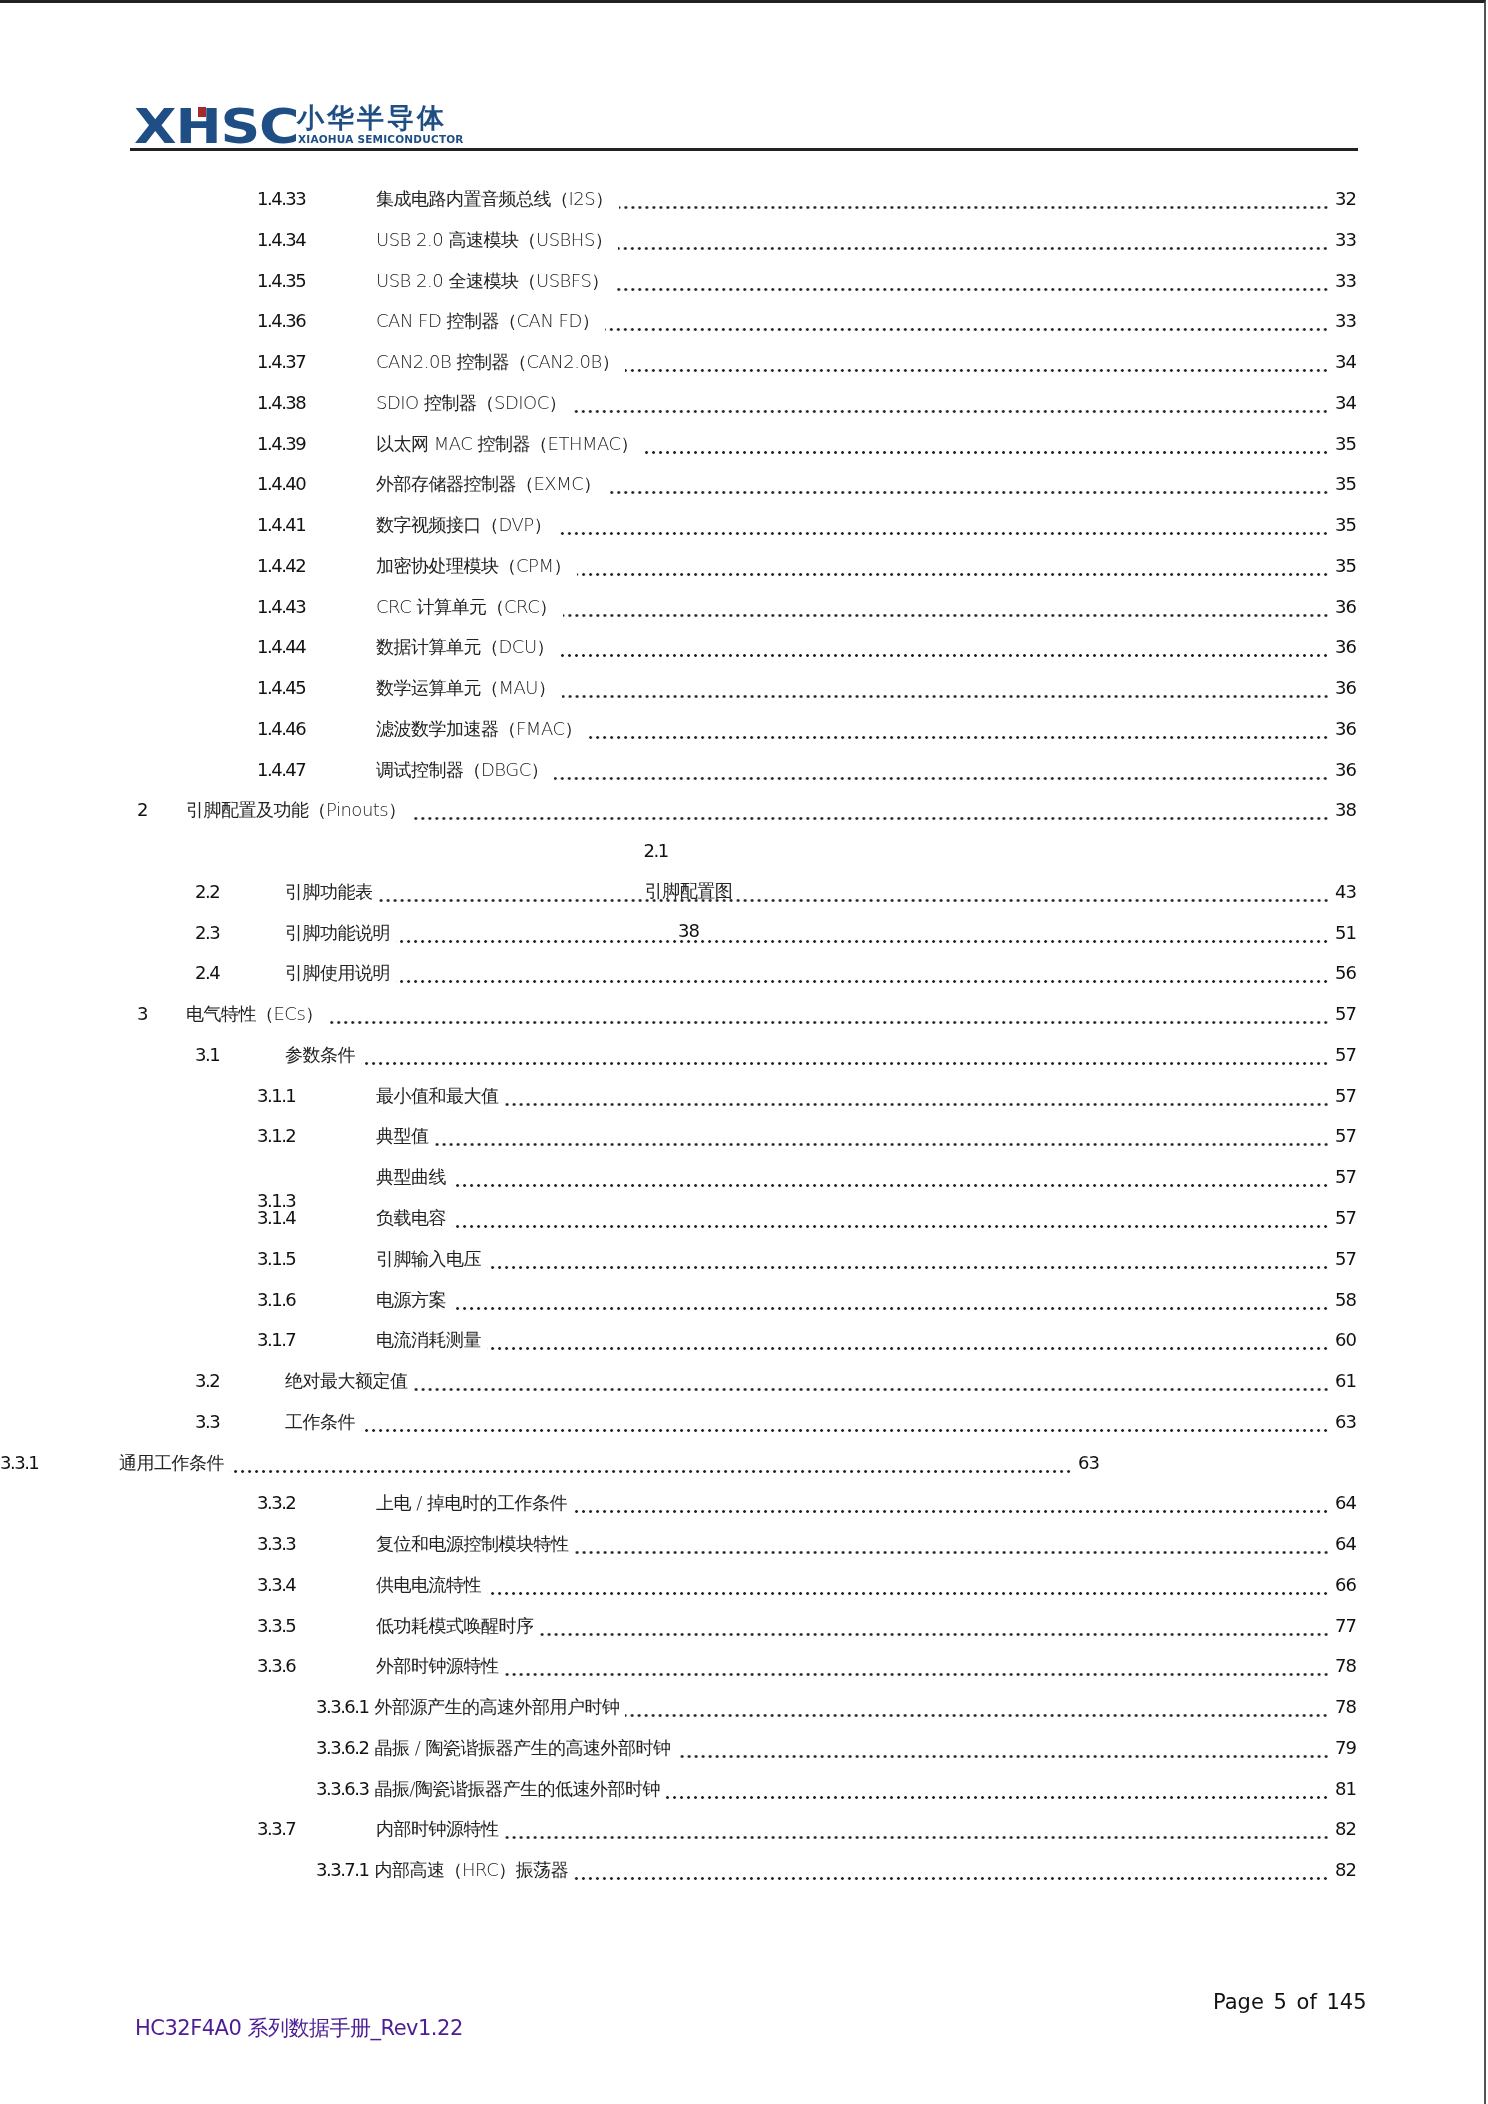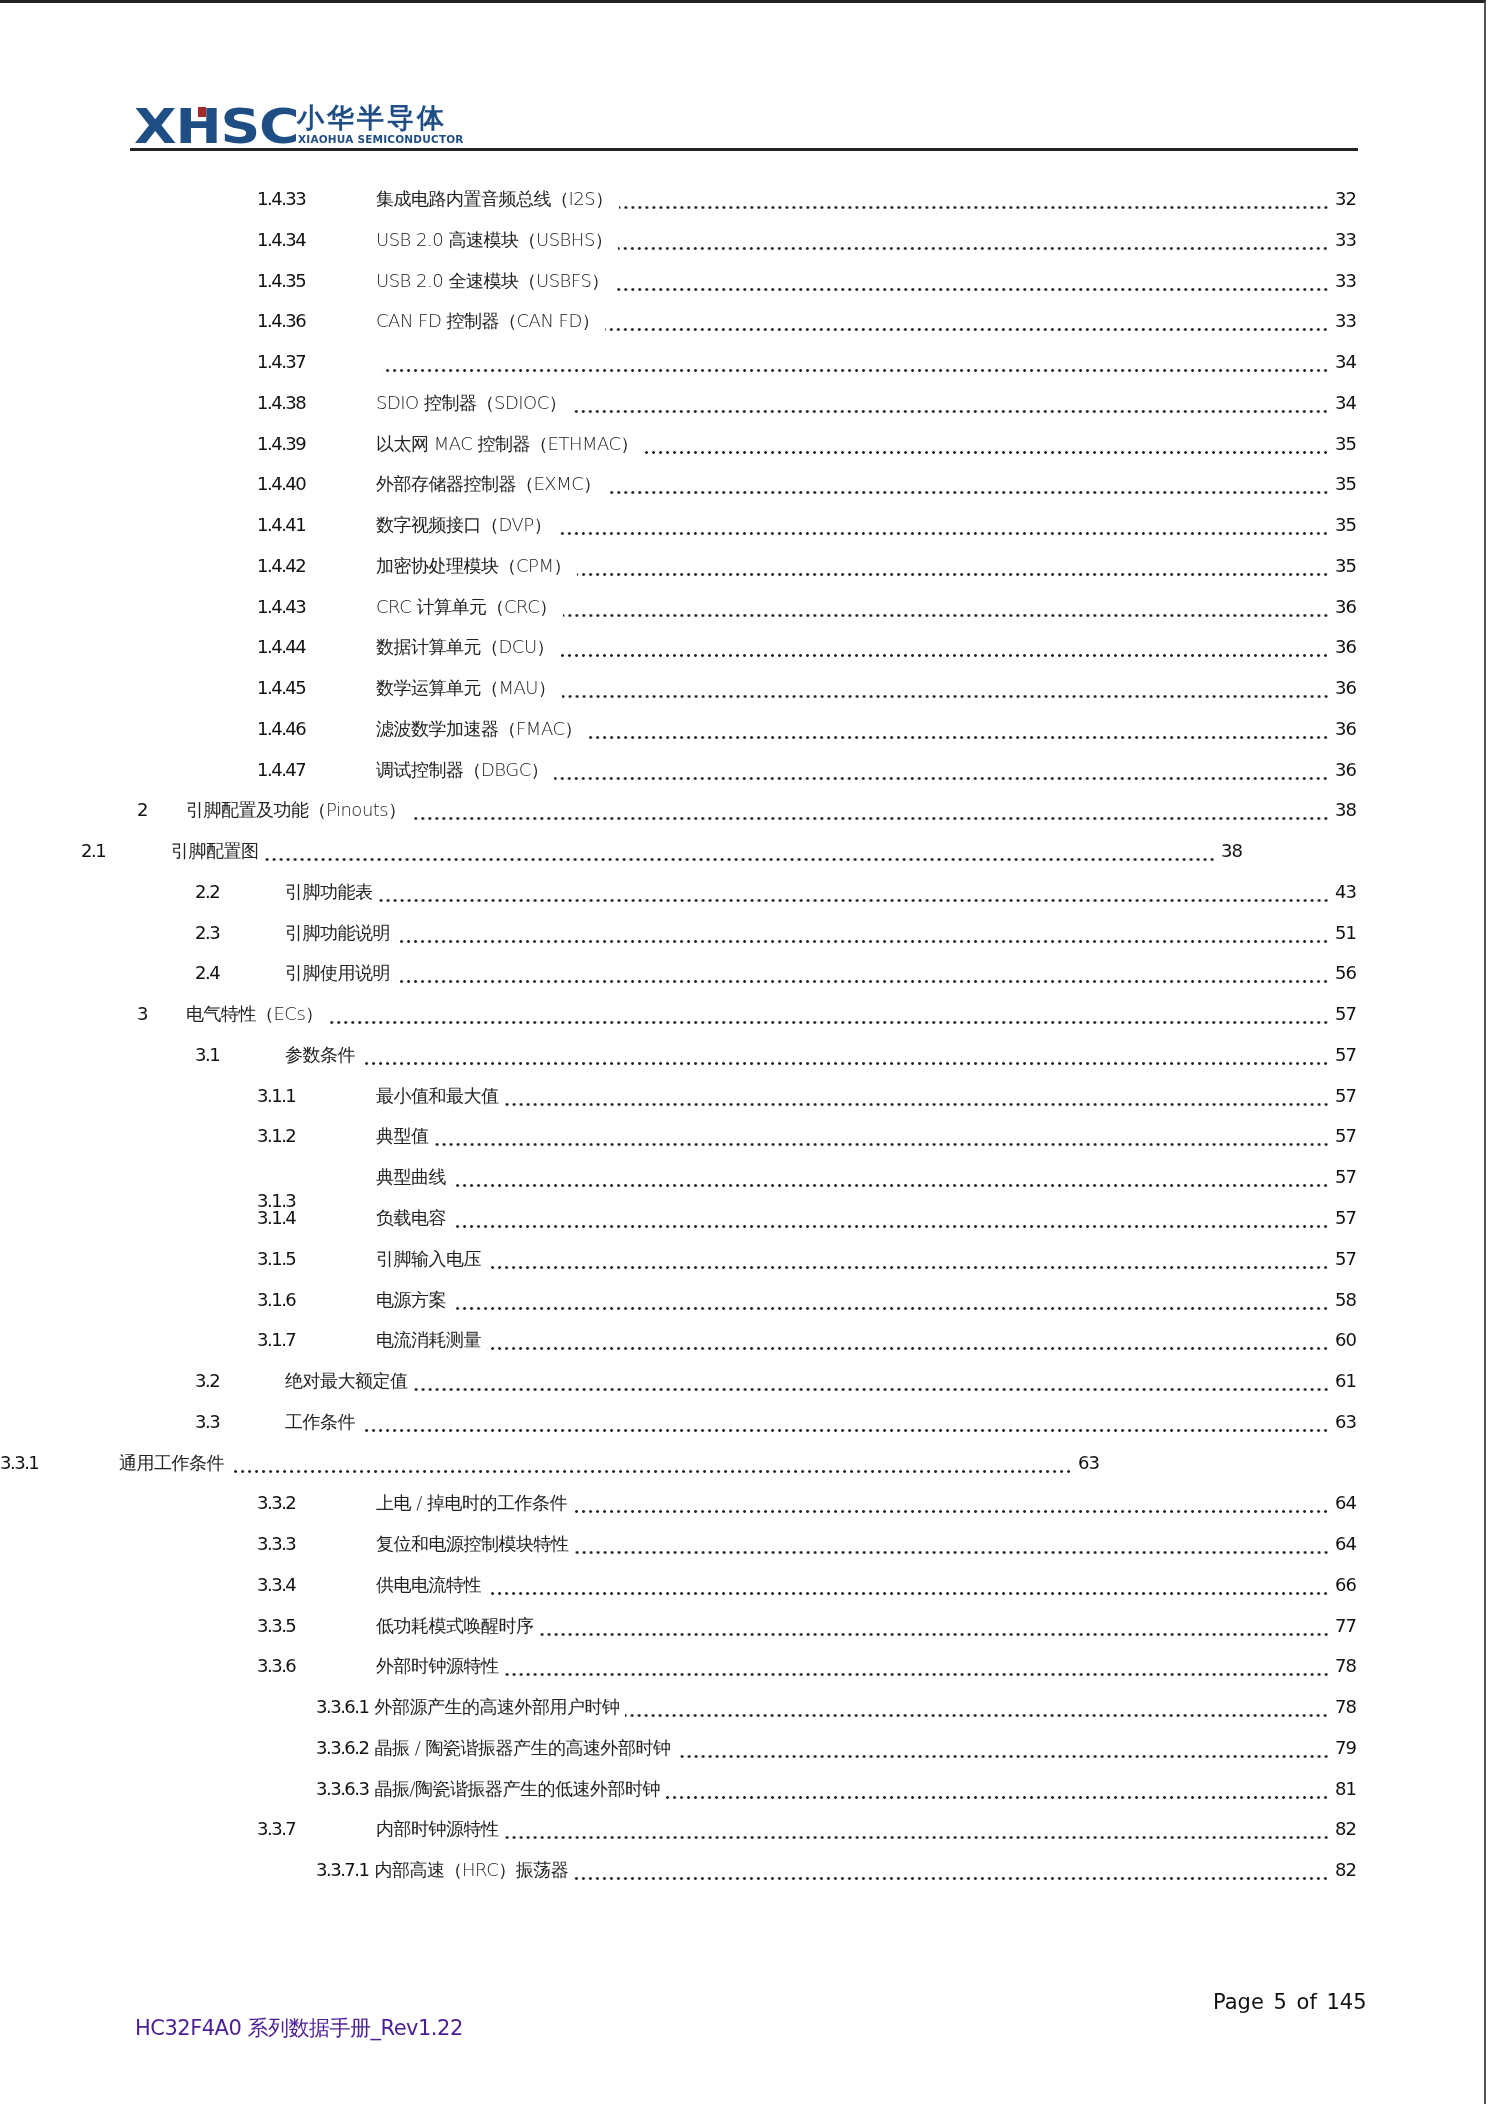--- a/index.html
+++ b/index.html
@@ -67,20 +67,21 @@
     <span class="toc-page">33</span>
   </div>
     <div class="toc-row" style="top: 301.28px; padding-left: 257px; box-sizing: content-box; width: 1099px;">
     <span class="toc-num" style="width: 119px;">1.4.36</span>
     <span class="toc-title">CAN FD 控制器（CAN FD）</span>
     <span class="toc-leader"></span>
     <span class="toc-page">33</span>
   </div>
     <div class="toc-row" style="top: 342.04px; padding-left: 257px; box-sizing: content-box; width: 1099px;">
     <span class="toc-num" style="width: 119px;">1.4.37</span>
+    <span class="toc-title">CAN2.0B 控制器（CAN2.0B）</span>
     <span class="toc-leader"></span>
     <span class="toc-page">34</span>
   </div>
     <div class="toc-row" style="top: 382.8px; padding-left: 257px; box-sizing: content-box; width: 1099px;">
     <span class="toc-num" style="width: 119px;">1.4.38</span>
     <span class="toc-title">SDIO 控制器（SDIOC）</span>
     <span class="toc-leader"></span>
     <span class="toc-page">34</span>
   </div>
     <div class="toc-row" style="top: 423.56px; padding-left: 257px; box-sizing: content-box; width: 1099px;">
@@ -136,21 +137,21 @@
     <span class="toc-title">调试控制器（DBGC）</span>
     <span class="toc-leader"></span>
     <span class="toc-page">36</span>
   </div>
     <div class="toc-row" style="top: 790.4px; padding-left: 137px; box-sizing: content-box; width: 1219px;">
     <span class="toc-num" style="width: 49px;">2</span>
     <span class="toc-title">引脚配置及功能（Pinouts）</span>
     <span class="toc-leader"></span>
     <span class="toc-page">38</span>
   </div>
-    <div class="toc-row" style="top: 831.16px; padding-left: 81px; box-sizing: content-box; width: 1161px;">
+    <div class="toc-row" style="top: 831.16px; padding-left: 108px; box-sizing: content-box; width: 1161px; flex-direction: column;">
     <span class="toc-num" style="width: 90px;">2.1</span>
     <span class="toc-title">引脚配置图</span>
     <span class="toc-leader"></span>
     <span class="toc-page">38</span>
   </div>
     <div class="toc-row" style="top: 871.92px; padding-left: 195px; box-sizing: content-box; width: 1161px;">
     <span class="toc-num" style="width: 90px;">2.2</span>
     <span class="toc-title">引脚功能表</span>
     <span class="toc-leader"></span>
     <span class="toc-page">43</span>

